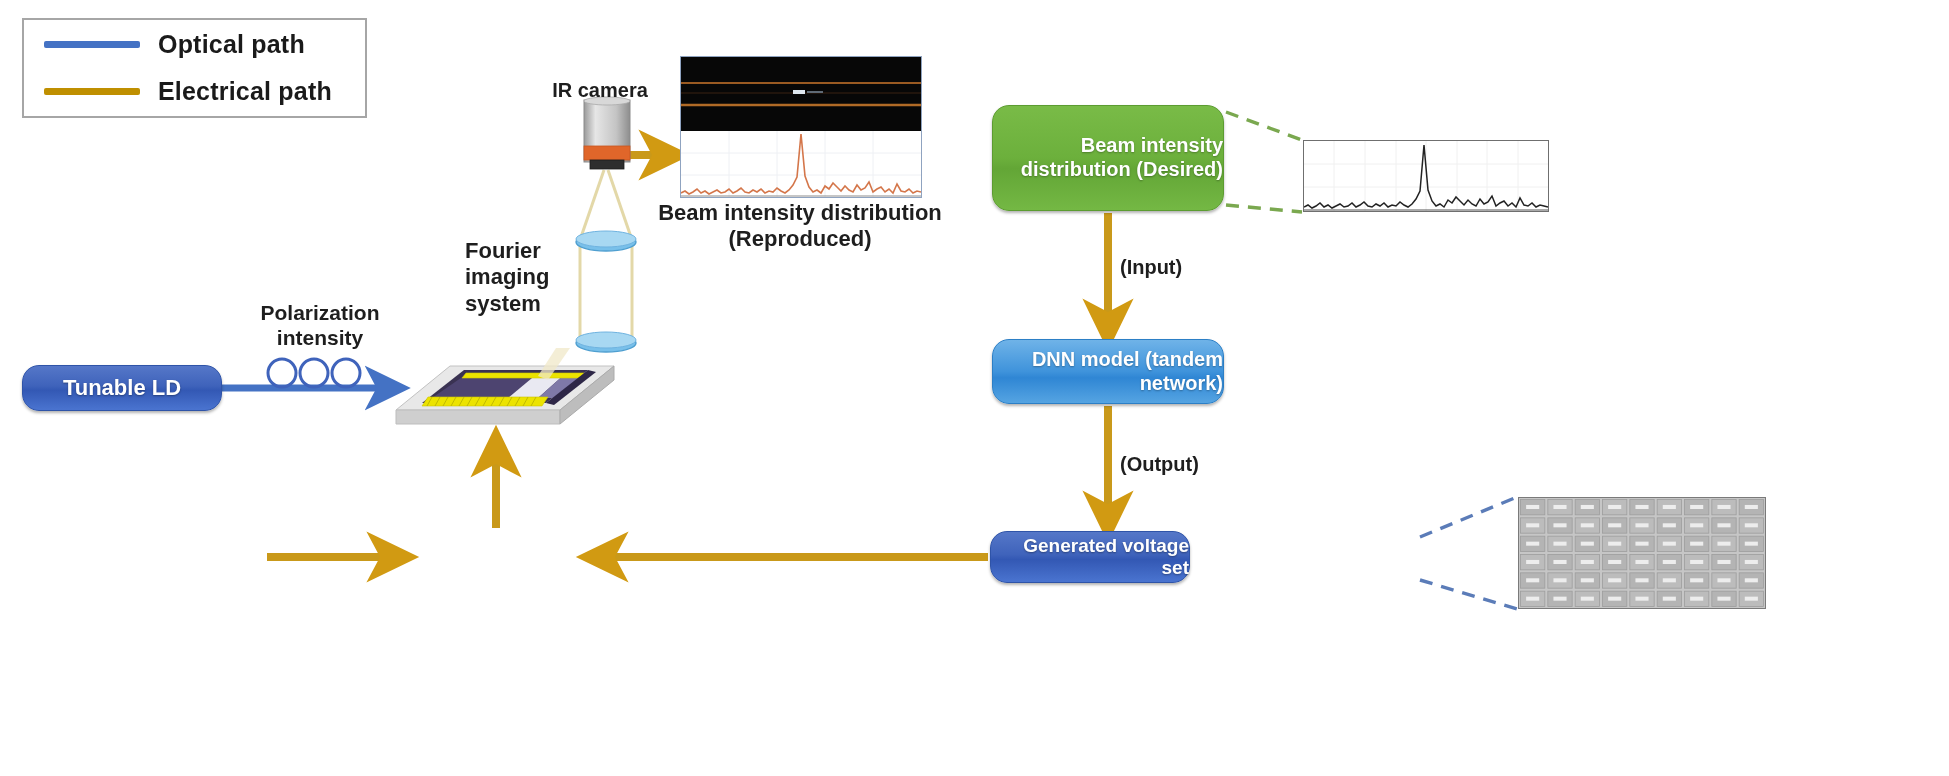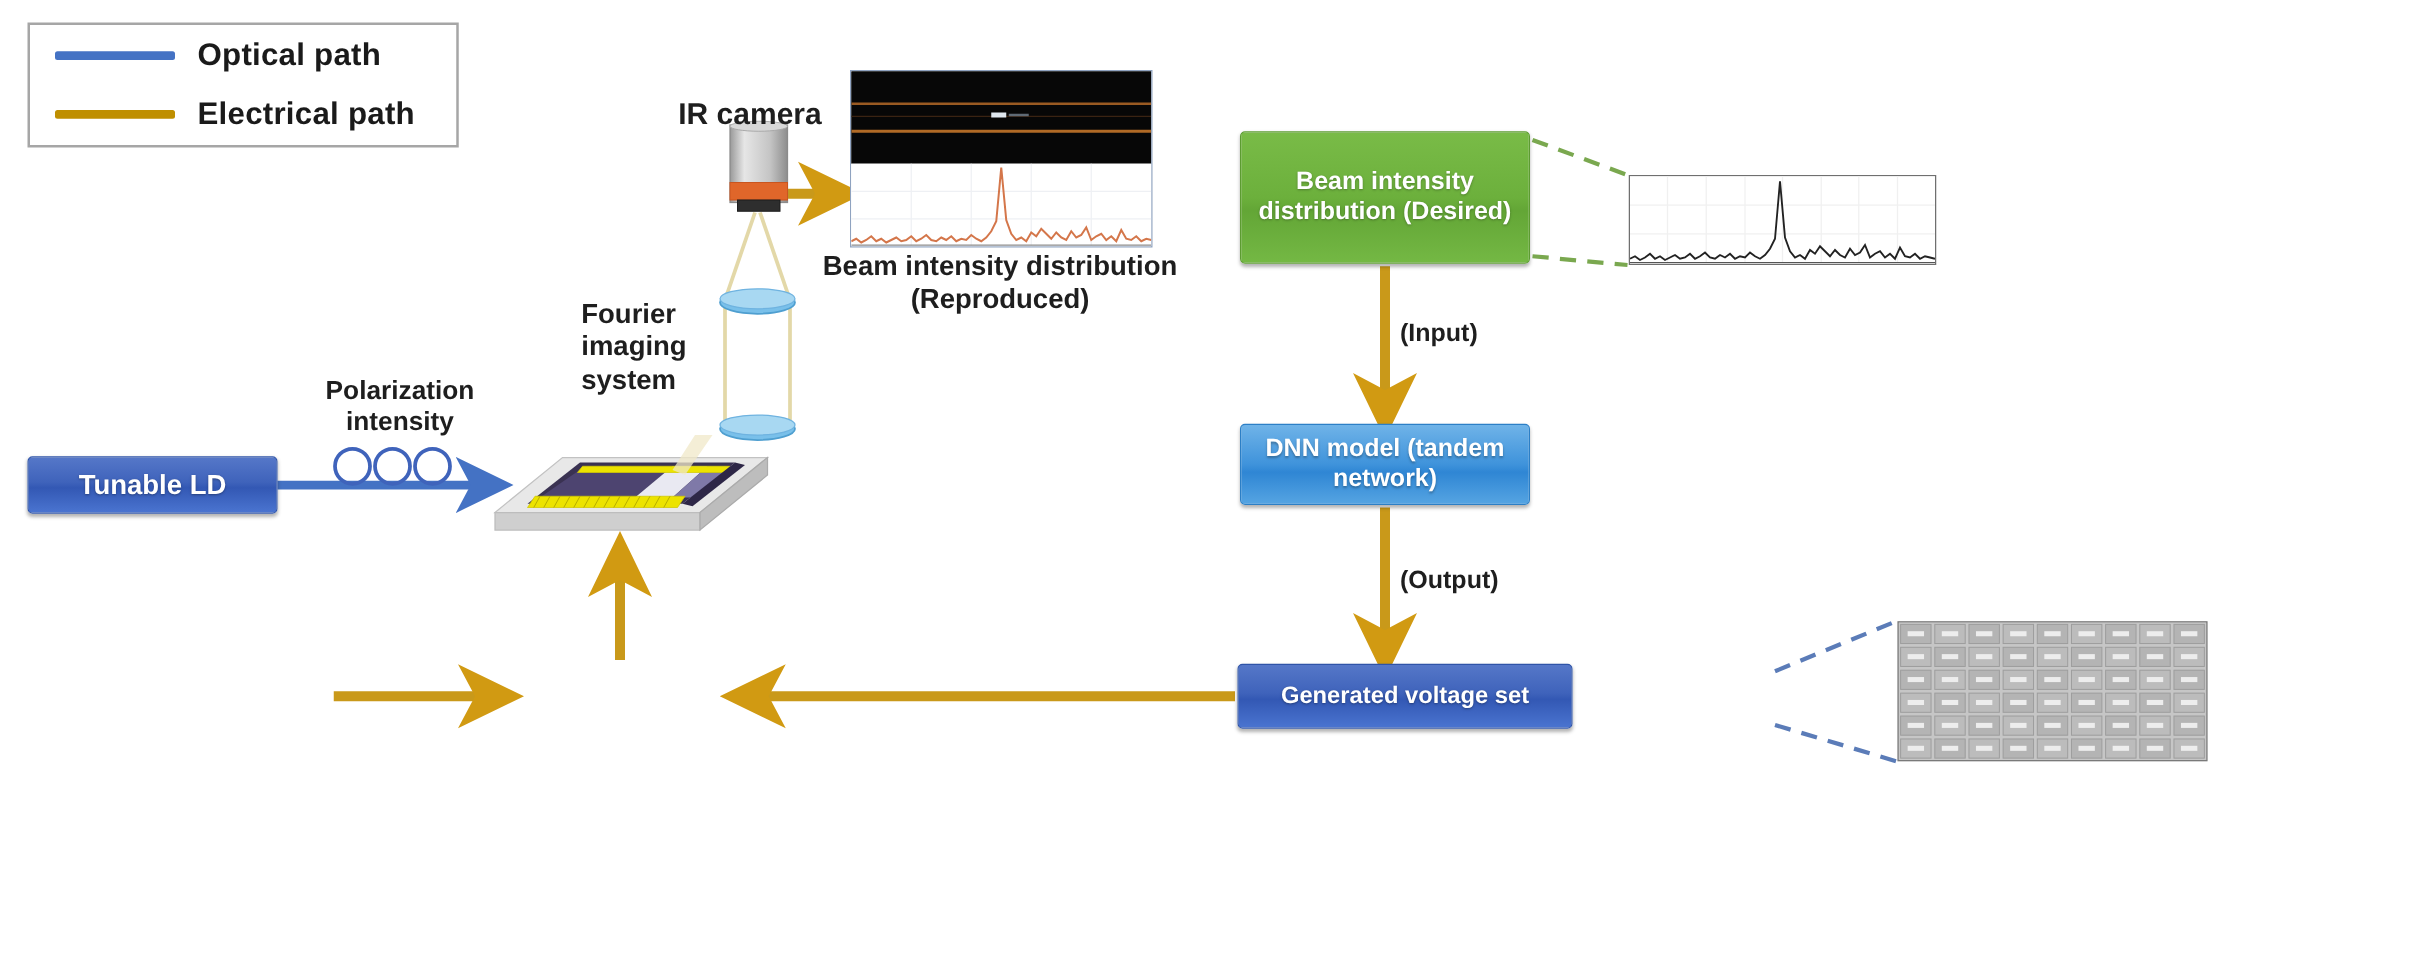--- a/index.html
+++ b/index.html
@@ -11,39 +11,39 @@
 
   
   #legend{left:22px;top:18px;width:345px;height:100px;background:#fff;
           border:2px solid #a6a6a6;box-sizing:border-box;
           display:flex;flex-direction:column;justify-content:center;gap:18px;padding-left:20px;}
   .leg-row{display:flex;align-items:center;gap:18px;}
   .leg-swatch{width:96px;height:7px;border-radius:2px;}
   .leg-label{font-size:25px;font-weight:bold;color:#1a1a1a;letter-spacing:.2px;white-space:nowrap;}
 
   
-  .pbox{border-radius:4px;display:flex;flex-direction:column;align-items:center;
-        justify-content:center;text-align:center;color:#ffffff;font-weight:bold;
+  .pbox{border-radius:17px;display:flex;flex-direction:column;align-items:center;
+        justify-content:center;text-align:right;color:#ffffff;font-weight:bold;
         box-shadow:0 2px 3px rgba(0,0,0,.30);box-sizing:border-box;line-height:1.18;}
   .pbox.blue{background:linear-gradient(180deg,#5577c8 0%,#3f63bb 45%,#3358b4 55%,#4a74d0 100%);
              border:1px solid #2f54a8;text-shadow:0 1px 2px rgba(0,0,0,.35);}
   .pbox.lightblue{background:linear-gradient(180deg,#6fb3e8 0%,#3f93db 50%,#2f86d4 60%,#55a4e2 100%);
              border:1px solid #2c7fc6;text-shadow:0 1px 2px rgba(0,0,0,.30);}
   .pbox.green{background:linear-gradient(180deg,#79bb47 0%,#6cb03c 50%,#63a636 60%,#74b844 100%);
              border:1px solid #5c9c31;text-shadow:0 1px 2px rgba(0,0,0,.30);}
 
   #box-tunable-ld{left:22px;top:365px;width:200px;height:46px;font-size:22px;}
-  #box-genvolt{left:990px;top:531px;width:268px;height:52px;font-size:19px;}
+  #box-genvolt{left:990px;top:531px;width:200px;height:52px;font-size:19px;}
   #box-dnn{left:992px;top:339px;width:232px;height:65px;font-size:20px;}
   #box-desired{left:992px;top:105px;width:232px;height:106px;font-size:20px;}
 
   
   .tlabel{font-weight:bold;color:#1e1e1e;text-align:center;line-height:1.2;white-space:pre-line;}
   #lbl-polarization{left:245px;top:300px;width:150px;font-size:21px;}
-  #lbl-ircam{left:490px;top:78px;width:220px;font-size:24px;}
+  #lbl-ircam{left:490px;top:78px;width:220px;font-size:20px;}
   #lbl-fourier{left:465px;top:238px;width:120px;font-size:22px;text-align:left;}
   #lbl-opa{left:592px;top:417px;width:150px;font-size:22px;text-align:left;}
   #lbl-reproduced{left:640px;top:200px;width:320px;font-size:22px;}
   #lbl-input{left:1120px;top:255px;font-size:20px;}
   #lbl-output{left:1120px;top:452px;font-size:20px;}
 
   
   #pol-loops{left:262px;top:358px;width:110px;height:34px;}
 
   

